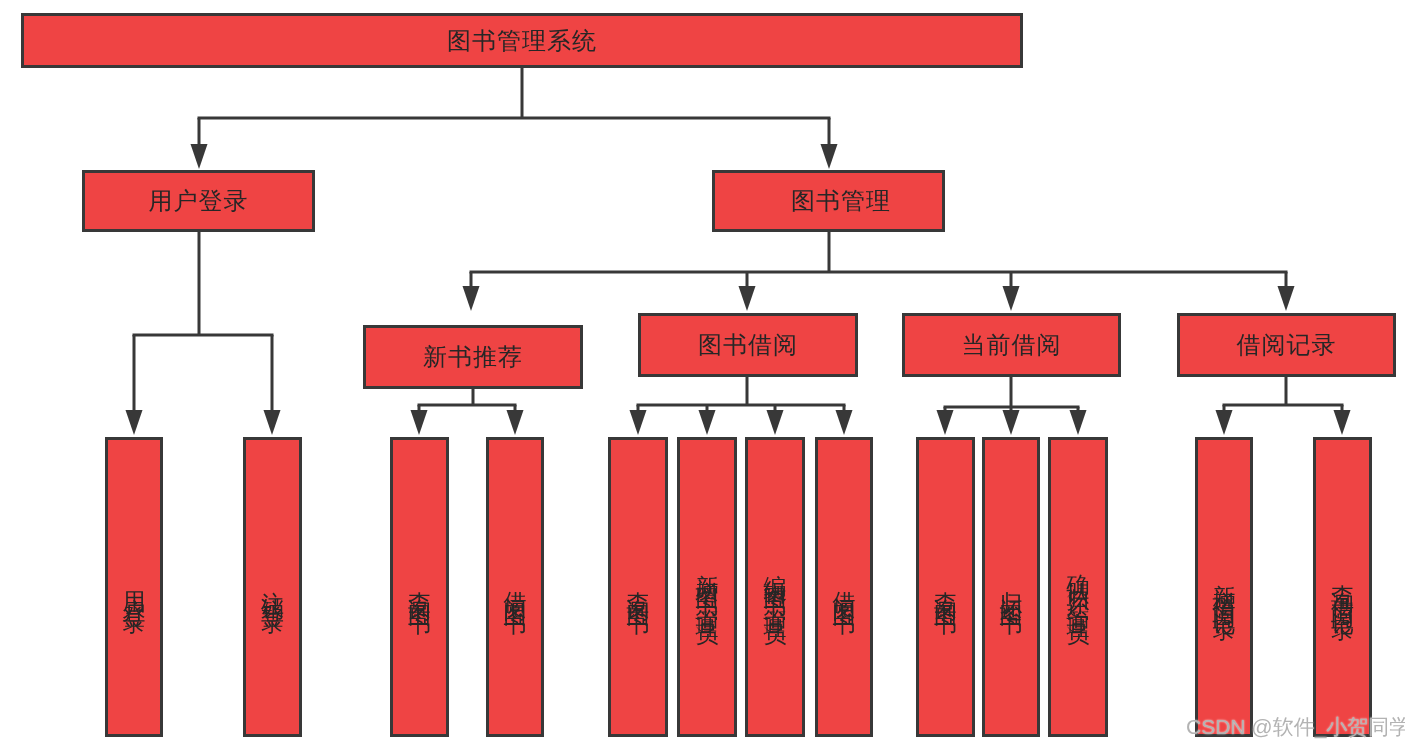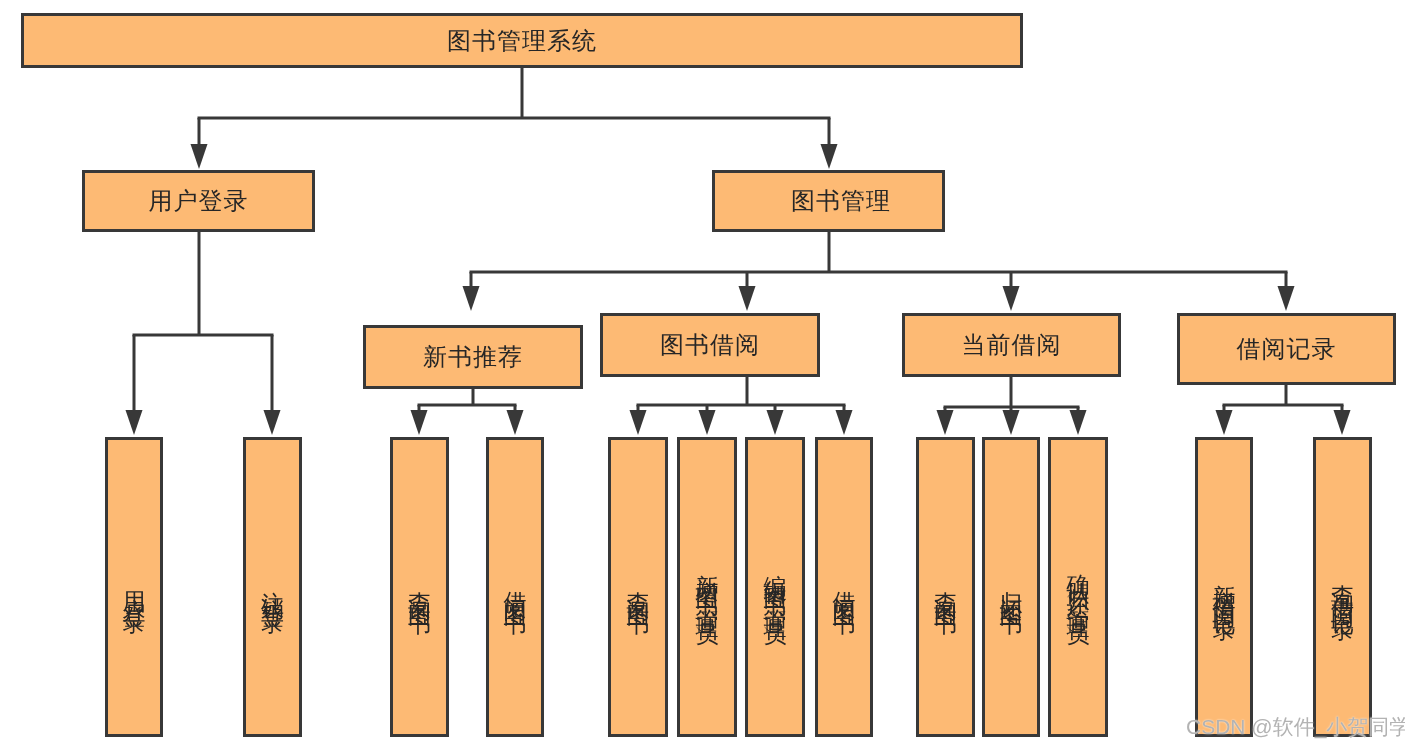--- a/index.html
+++ b/index.html
@@ -21,21 +21,21 @@
     overflow: hidden;
   }
   svg.connectors {
     position: absolute;
     left: 0; top: 0;
     color: var(--line);
   }
   .node {
     position: absolute;
     border: 3px solid var(--border);
-    background: #fdba74;
+    background: #ef4444;
     display: flex;
     align-items: center;
     justify-content: center;
     color: var(--text);
   }
   .h-node span {
     font-size: 24px;
     letter-spacing: 1px;
     white-space: nowrap;
   }
@@ -112,27 +112,27 @@
   <div class="node h-node" style="left:82px; top:170px; width:233px; height:62px;">
     <span>用户登录</span>
   </div>
   <div class="node h-node" style="left:712px; top:170px; width:233px; height:62px;padding-left:25px;">
     <span>图书管理</span>
   </div>
 
   <div class="node h-node" style="left:363px; top:313px; width:220px; height:64px;margin-top:12px;">
     <span>新书推荐</span>
   </div>
-  <div class="node h-node" style="left:600px; top:313px; width:220px; height:64px;">
+  <div class="node h-node" style="left:638px; top:313px; width:220px; height:64px;">
     <span>图书借阅</span>
   </div>
   <div class="node h-node" style="left:902px; top:313px; width:219px; height:64px;">
     <span>当前借阅</span>
   </div>
-  <div class="node h-node" style="left:1177px; top:313px; width:219px; height:72px;">
+  <div class="node h-node" style="left:1177px; top:313px; width:219px; height:64px;">
     <span>借阅记录</span>
   </div>
 
   <div class="node v-node" style="left:105px; top:437px; width:58px; height:300px;">
     <span>用户登录</span>
   </div>
   <div class="node v-node" style="left:243px; top:437px; width:59px; height:300px;">
     <span>注销登录</span>
   </div>
 

